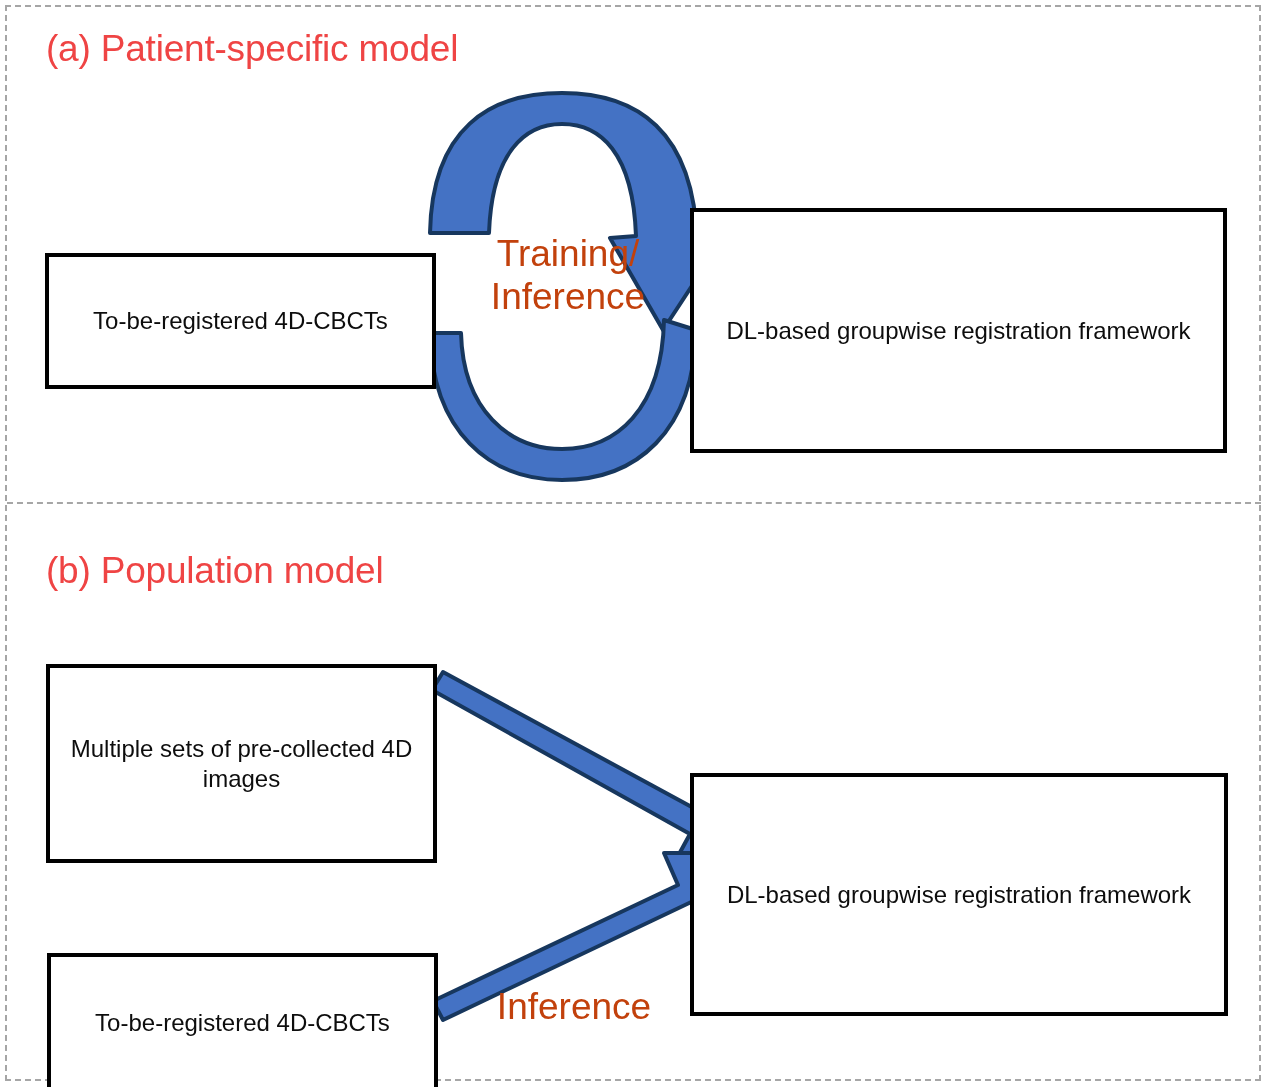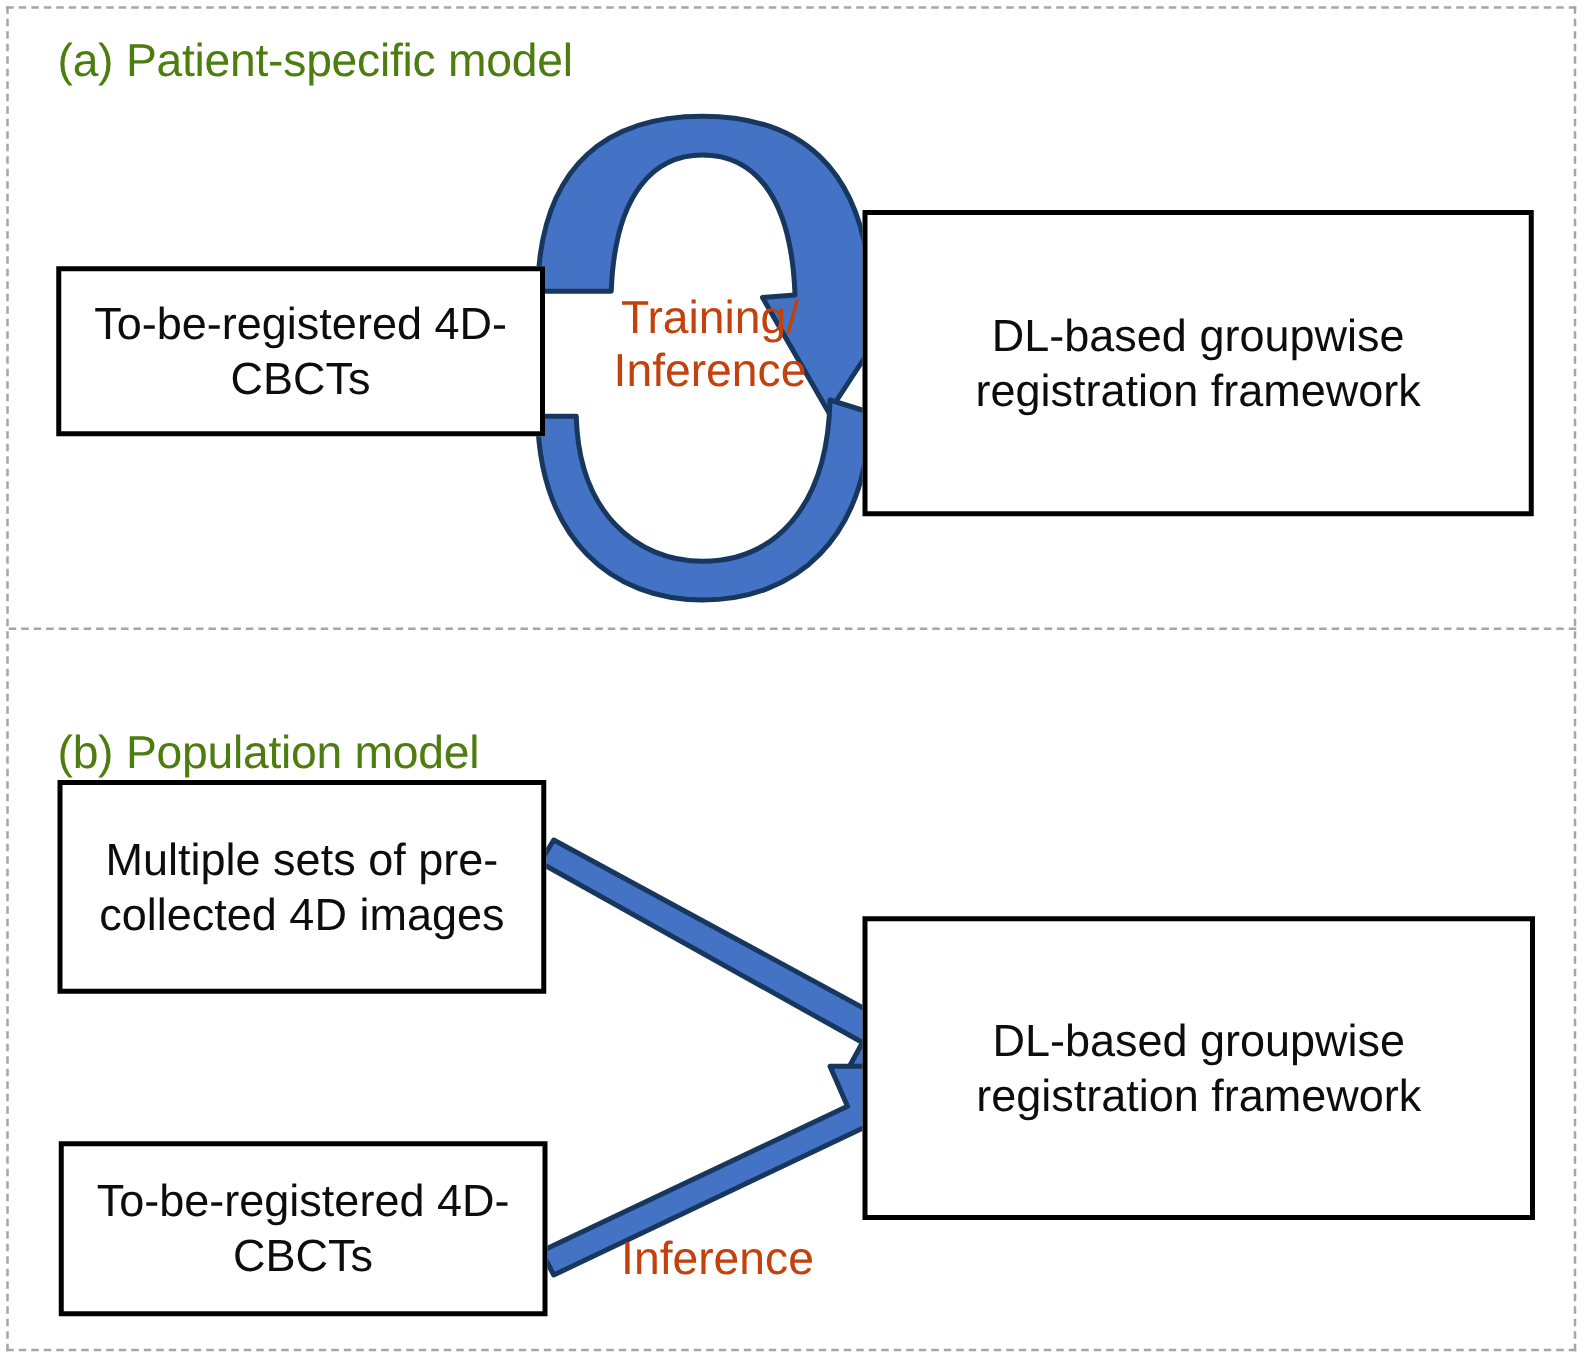--- a/index.html
+++ b/index.html
@@ -35,47 +35,48 @@
     height: 0;
     border-top: 2px dashed #a6a6a6;
     box-sizing: border-box;
   }
 
   
   .panel-heading {
     position: absolute;
     font-size: 37px;
     line-height: 1.05;
-    color: #4d7c0f;
+    color: #ef4444;
     white-space: nowrap;
     letter-spacing: -0.2px;
   }
   #heading-a { left: 46px; top: 30px; }
-  #heading-b { left: 46px; top: 583px; }
+  #heading-b { left: 46px; top: 552px; }
 
   
   .pbox {
     position: absolute;
     box-sizing: border-box;
     border: 4px solid #000000;
     background: #ffffff;
     display: flex;
     align-items: center;
     justify-content: center;
     text-align: center;
     color: #0d0d0d;
-    font-size: 36px;
+    font-size: 24px;
     line-height: 1.22;
     z-index: 3;
+    margin-top: 40px;
   }
   .pbox .pbox-text { padding: 0 6px; }
 
   #box-a-left      { left: 45px;  top: 213px; width: 391px; height: 136px; }
   #box-a-framework { left: 690px; top: 168px; width: 537px; height: 245px; }
-  #box-b-multiple  { left: 46px;  top: 624px; width: 391px; height: 171px; justify-content: flex-end; }
+  #box-b-multiple  { left: 46px;  top: 624px; width: 391px; height: 199px; justify-content: flex-end; }
   #box-b-tobereg   { left: 47px;  top: 913px; width: 391px; height: 140px; }
   #box-b-framework { left: 690px; top: 733px; width: 538px; height: 243px; }
 
   
   .flow-label {
     position: absolute;
     font-size: 37px;
     line-height: 1.15;
     color: #c2410c;
     text-align: center;

